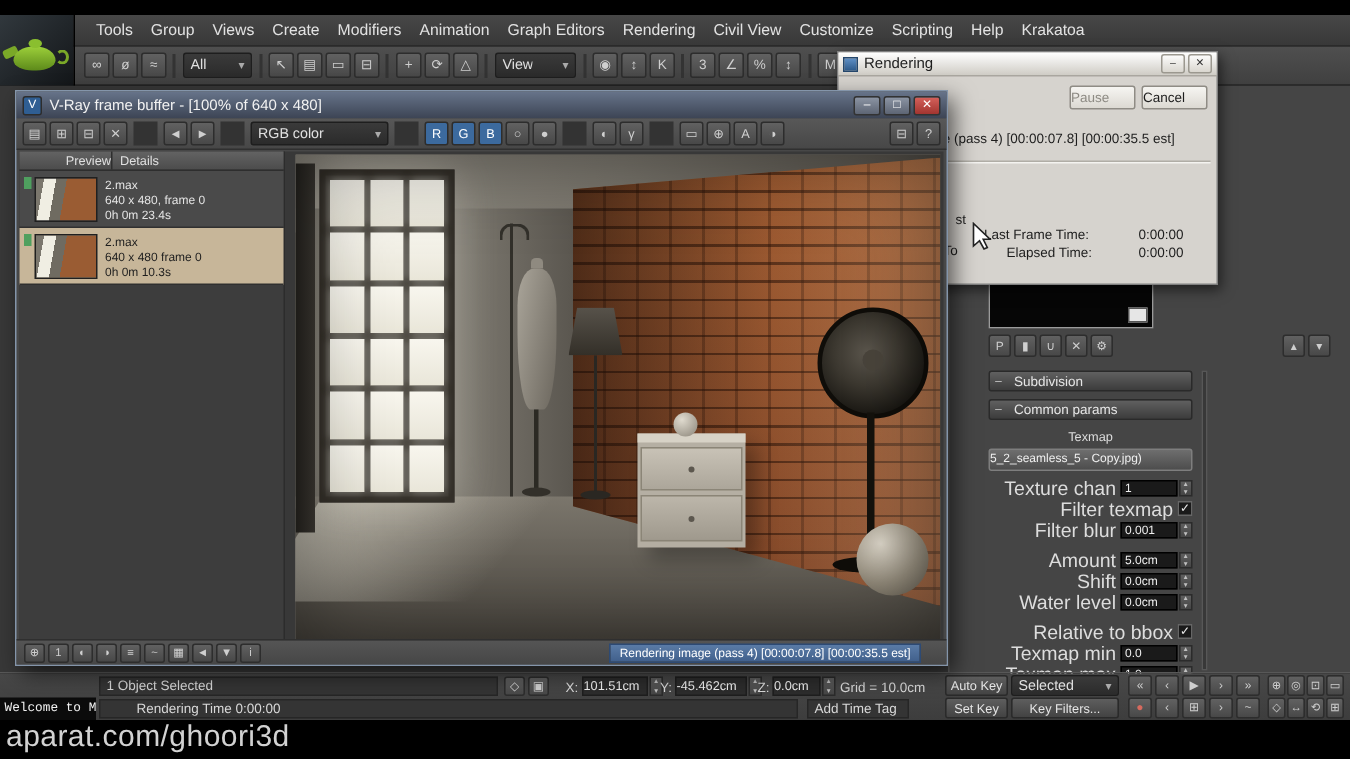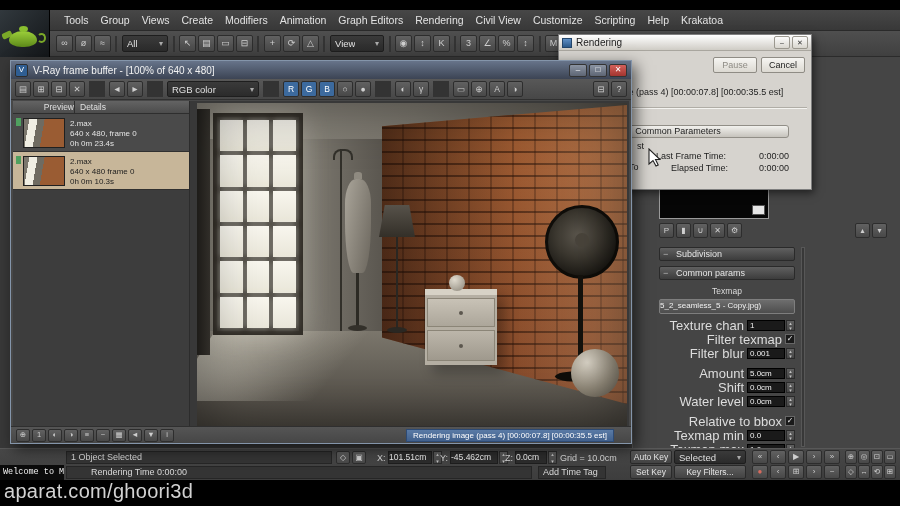--- a/index.html
+++ b/index.html
@@ -77,21 +77,21 @@
   #dialog { position: absolute; left: 558px; top: 34px; width: 254px; height: 156px; background: #d6d3ce;
             border: 1px solid #7f7f7f; box-shadow: 2px 3px 8px rgba(0,0,0,.55); z-index: 5;
             font-size: 9px; color: #1d1d1d; }
   .dtitle { height: 16px; background: linear-gradient(#ffffff,#cfccc5); border-bottom: 1px solid #a9a69f;
             display: flex; align-items: center; gap: 4px; padding: 0 3px; font-size: 10px; }
   .dlogo { width: 10px; height: 10px; background: linear-gradient(#5f8fc5,#2d5a8a); border: 1px solid #24466b; flex: none; }
   .win-light .icon { width: 16px; height: 13px; background: linear-gradient(#fcfcfb,#d9d6cf);
                      border: 1px solid #9b988f; color: #333; font-size: 7px; }
   .dbody { position: relative; height: 139px; }
   .dbtn { position: absolute; height: 16px; background: linear-gradient(#f6f5f2,#dcd9d2);
-          border: 1px solid #8f8c85; border-radius: 2px; font-size: 9px; text-align: center; line-height: 14px; }
+          border: 1px solid #8f8c85; border-radius: 2px; font-size: 9px; text-align: left; line-height: 14px; }
   #pause-btn { left: 154px; top: 6px; width: 44px; color: #8e8b84; }
   #cancel-btn { left: 202px; top: 6px; width: 44px; }
   #dprogress { position: absolute; left: 6px; top: 36px; white-space: nowrap; }
   #dsep { position: absolute; left: 4px; right: 4px; top: 56px; border-top: 1px solid #b0ada6;
           border-bottom: 1px solid #f4f3f0; }
   #drollout { position: absolute; left: 8px; top: 74px; width: 222px; height: 13px;
               background: linear-gradient(#f2f1ee,#c6c3bc); border: 1px solid #918e87; border-radius: 3px;
               text-align: center; line-height: 11px; }
   .dfrag, .dlab { position: absolute; white-space: nowrap; }
 
@@ -394,21 +394,20 @@
       <span class="icon-row win-light">
           <span class="icon">–</span>
           <span class="icon">✕</span>
         </span>
     </div>
     <div class="dbody">
       <div class="dbtn" id="pause-btn">Pause</div>
       <div class="dbtn" id="cancel-btn">Cancel</div>
       <div id="dprogress">Rendering image (pass 4) [00:00:07.8] [00:00:35.5 est]</div>
       <div id="dsep"></div>
-      <div id="drollout">Common Parameters</div>
       <div class="dfrag" style="left:78px;top:90px">st</div>
       <div class="dlab" style="left:97px;top:100px">Last Frame Time:</div>
       <div class="dlab" style="left:200px;top:100px">0:00:00</div>
       <div class="dfrag" style="left:70px;top:111px">To</div>
       <div class="dlab" style="left:112px;top:112px">Elapsed Time:</div>
       <div class="dlab" style="left:200px;top:112px">0:00:00</div>
     </div>
   </div>
 
   <div id="vfb">

